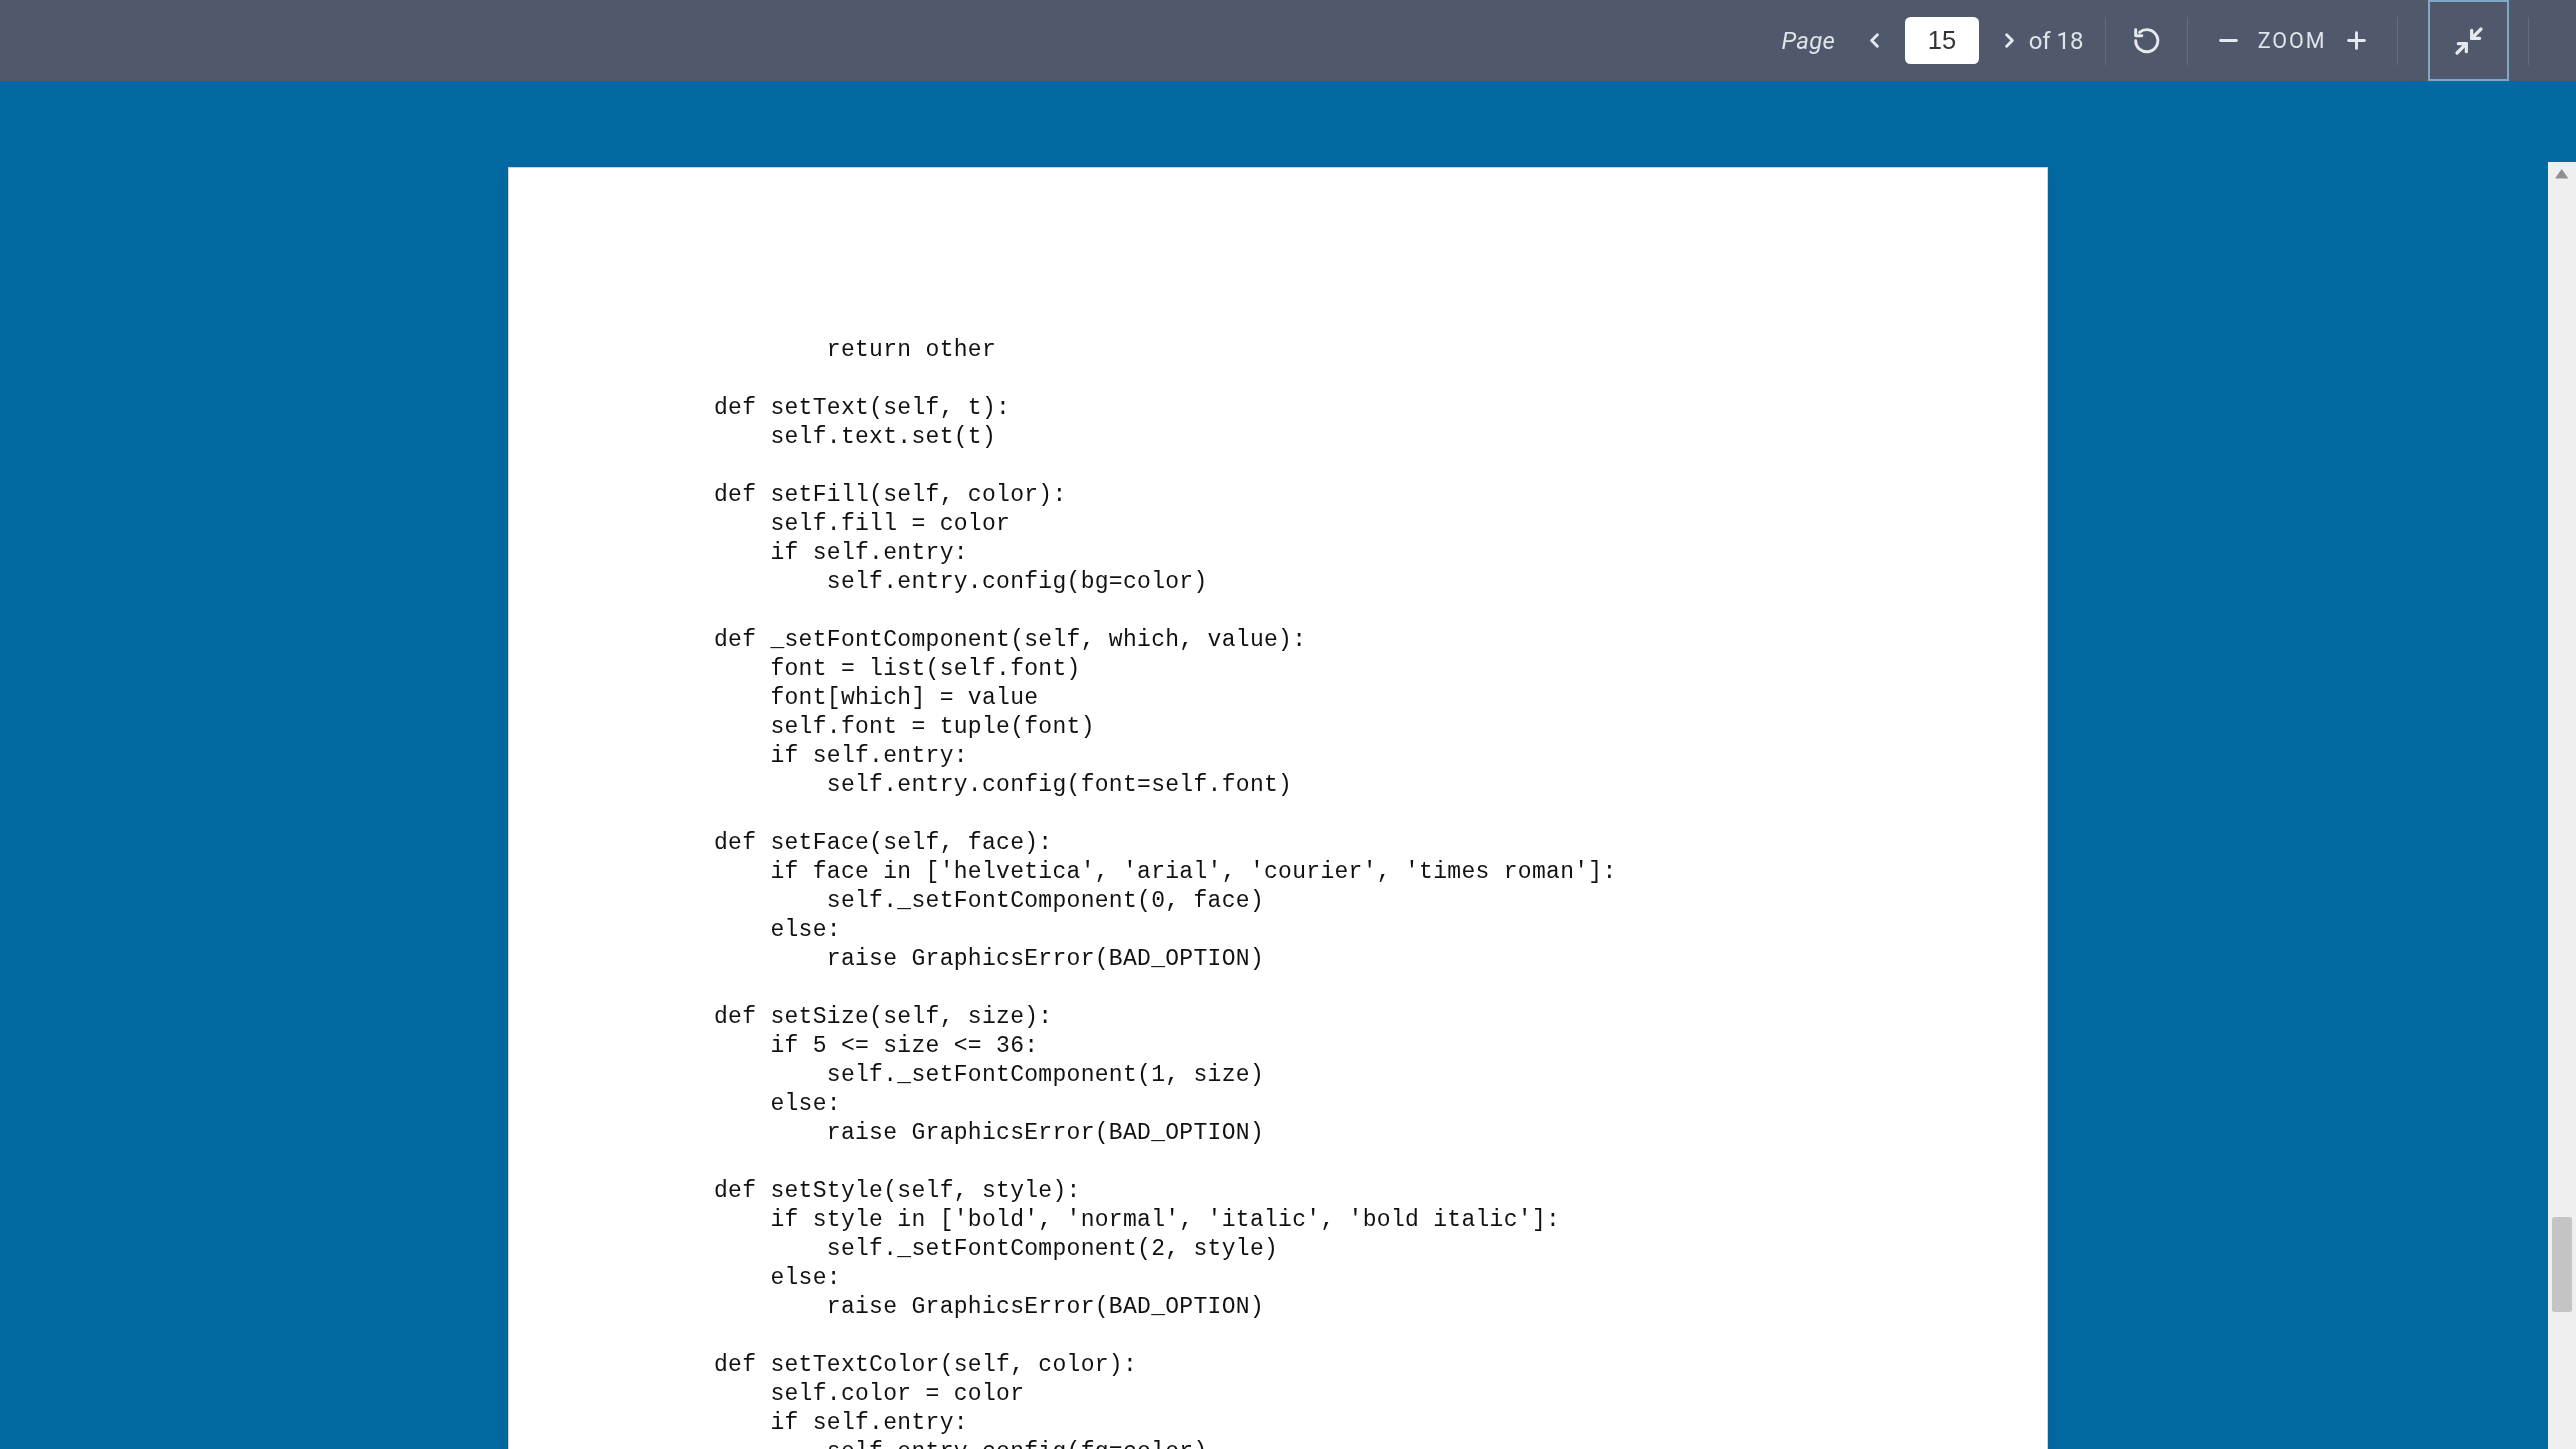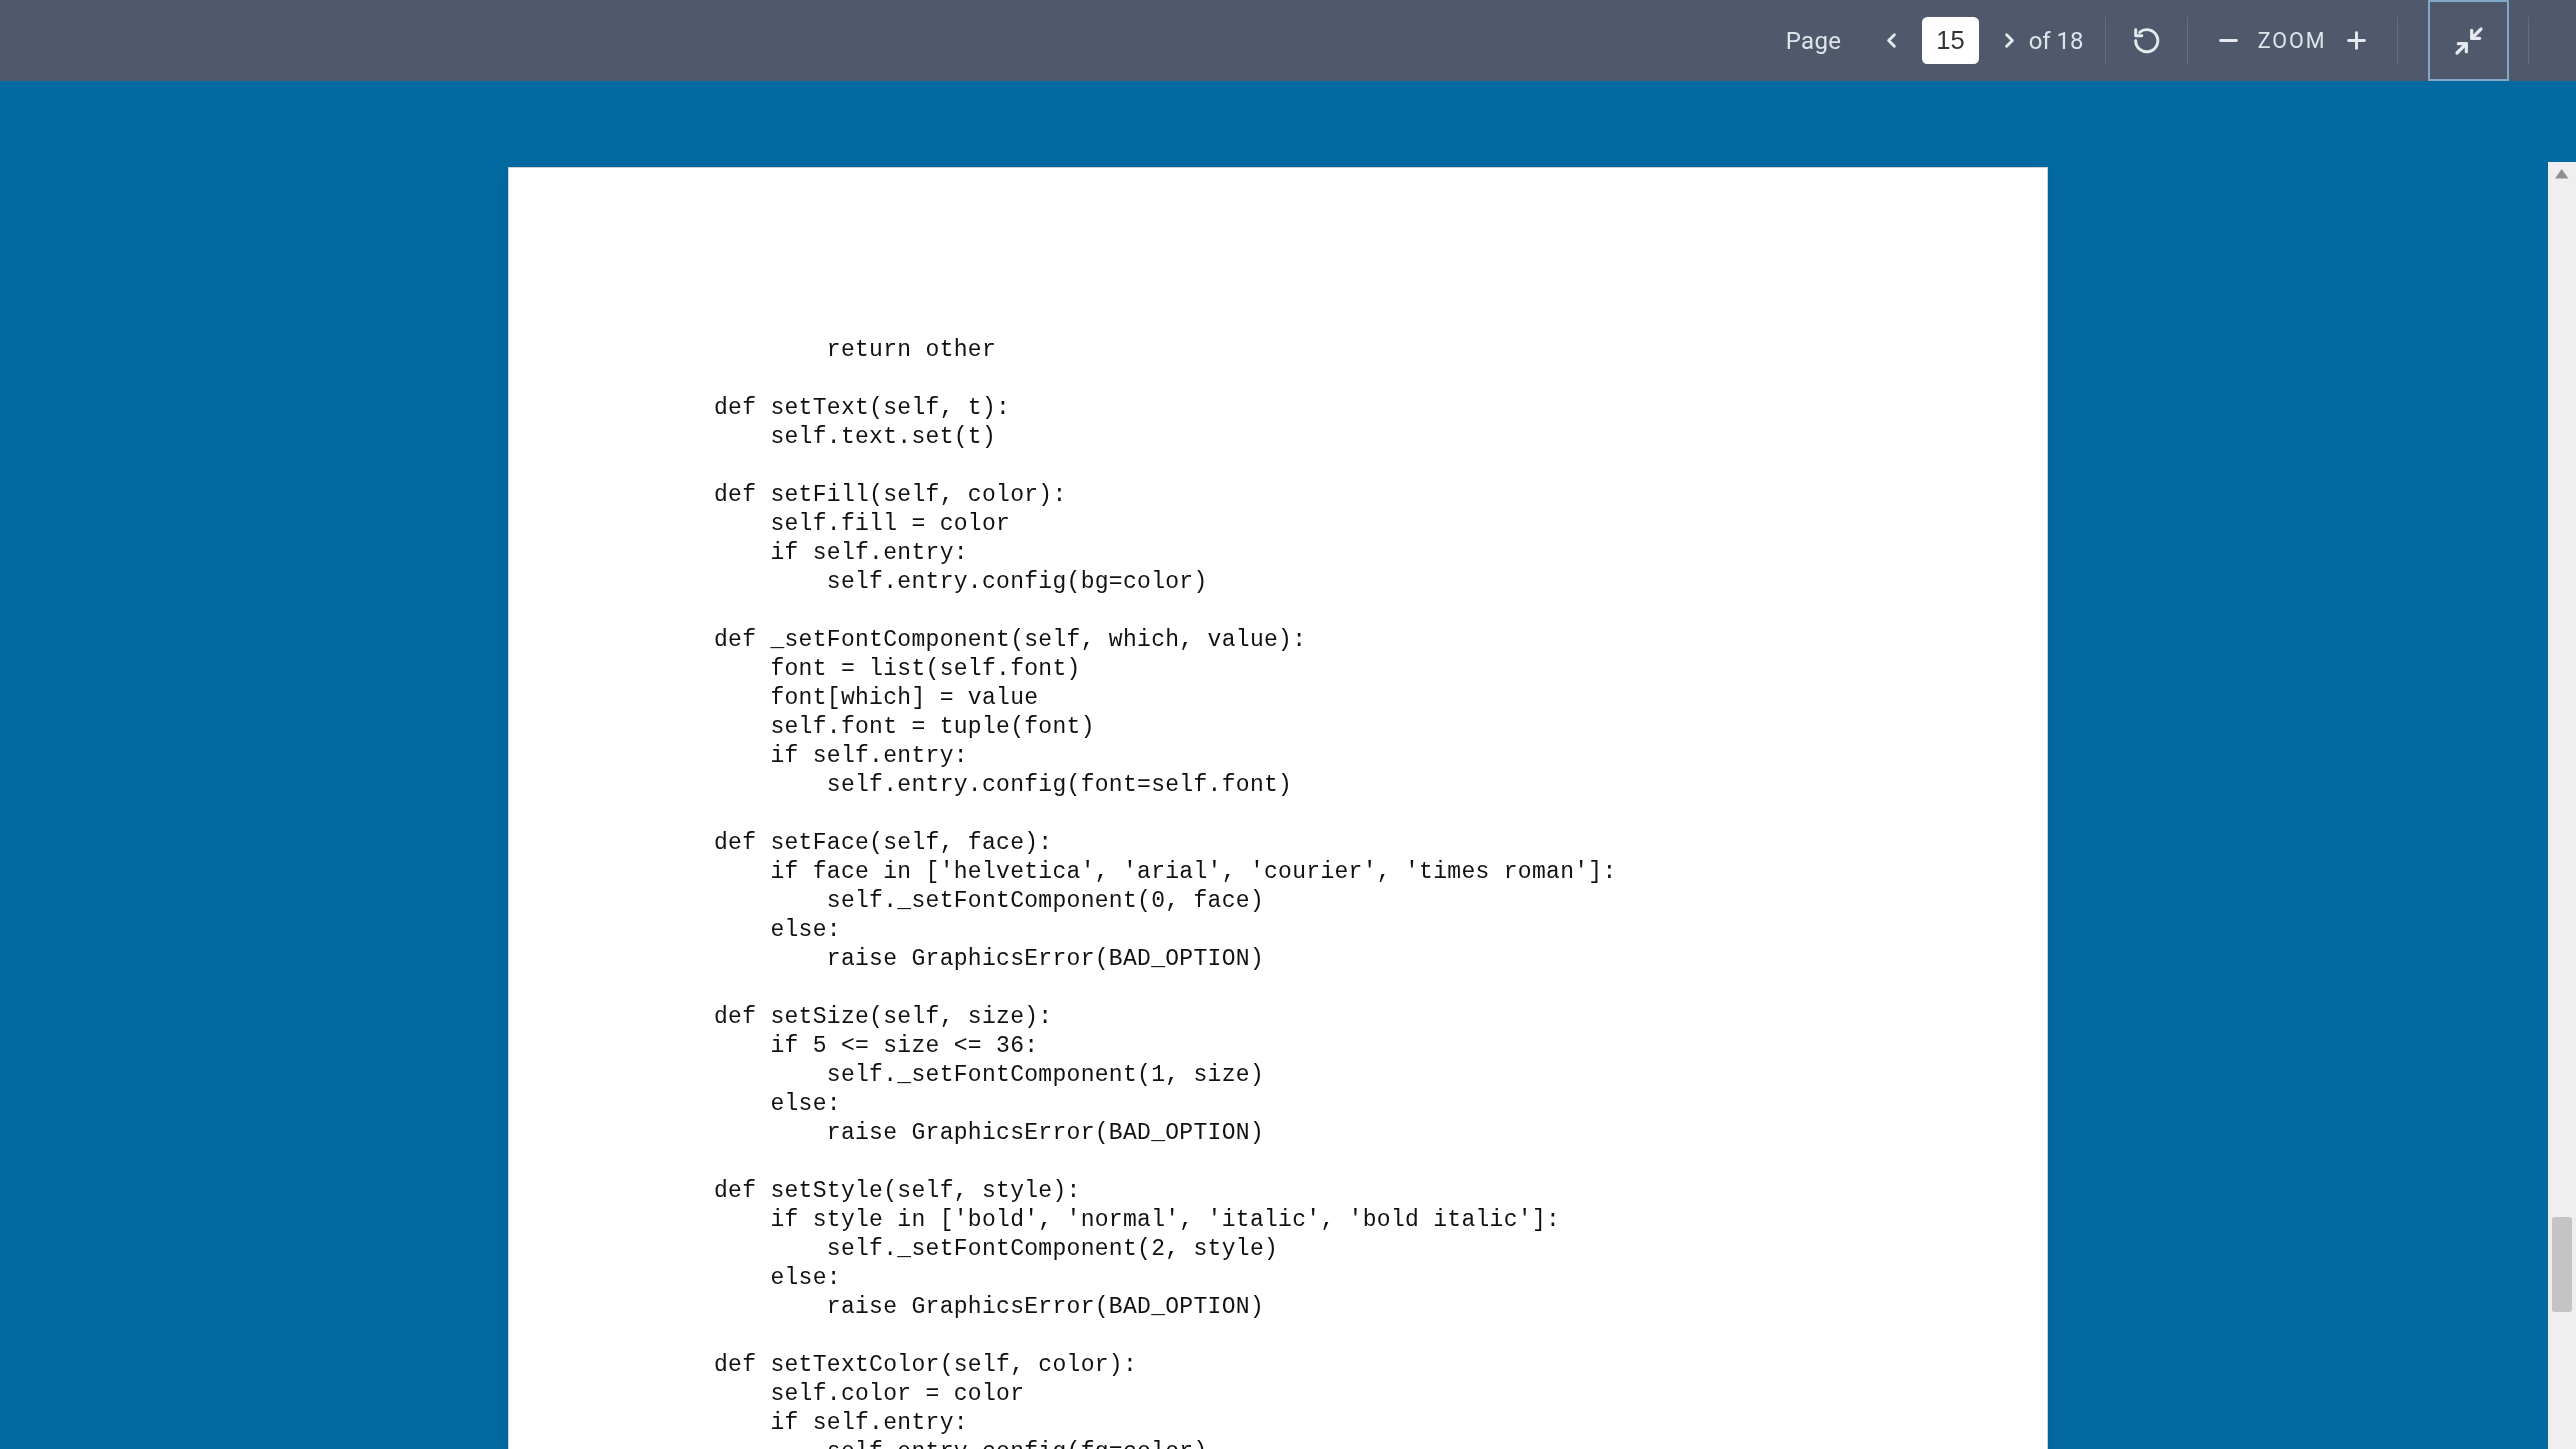--- a/index.html
+++ b/index.html
@@ -34,36 +34,37 @@
     width: 0.7px;
     height: 48px;
     background: rgba(255,255,255,0.12);
     margin: 0 19px;
   }
 
   .page-label {
     font-size: 24px;
     letter-spacing: 0.3px;
     color: #dfe3ea;
-    margin-right: 31px;
+    margin-right: 20px;
+    font-style: italic;
   }
 
   .nav-btn {
     width: 39px;
     height: 39px;
     display: flex;
     align-items: center;
     justify-content: center;
     color: #e6e9ee;
     cursor: pointer;
     border-radius: 4px;
   }
 
   .page-input {
-    width: 57px;
+    width: 74px;
     height: 47px;
     background: #ffffff;
     color: #333;
     border: none;
     border-radius: 5.4px;
     font-size: 25.5px;
     text-align: center;
     margin: 0 10.7px;
     outline: none;
   }

